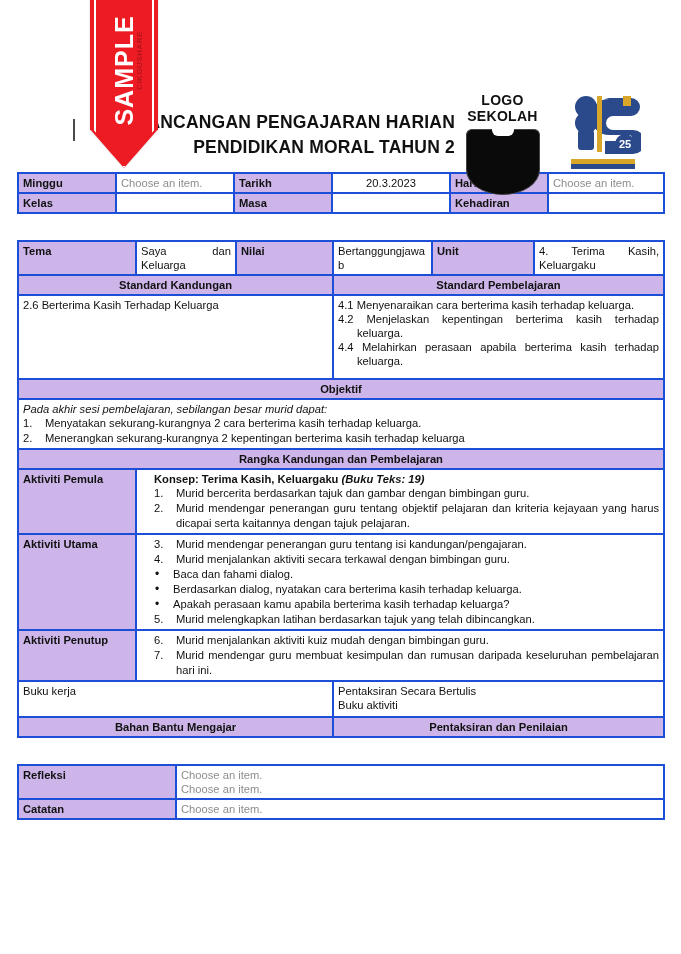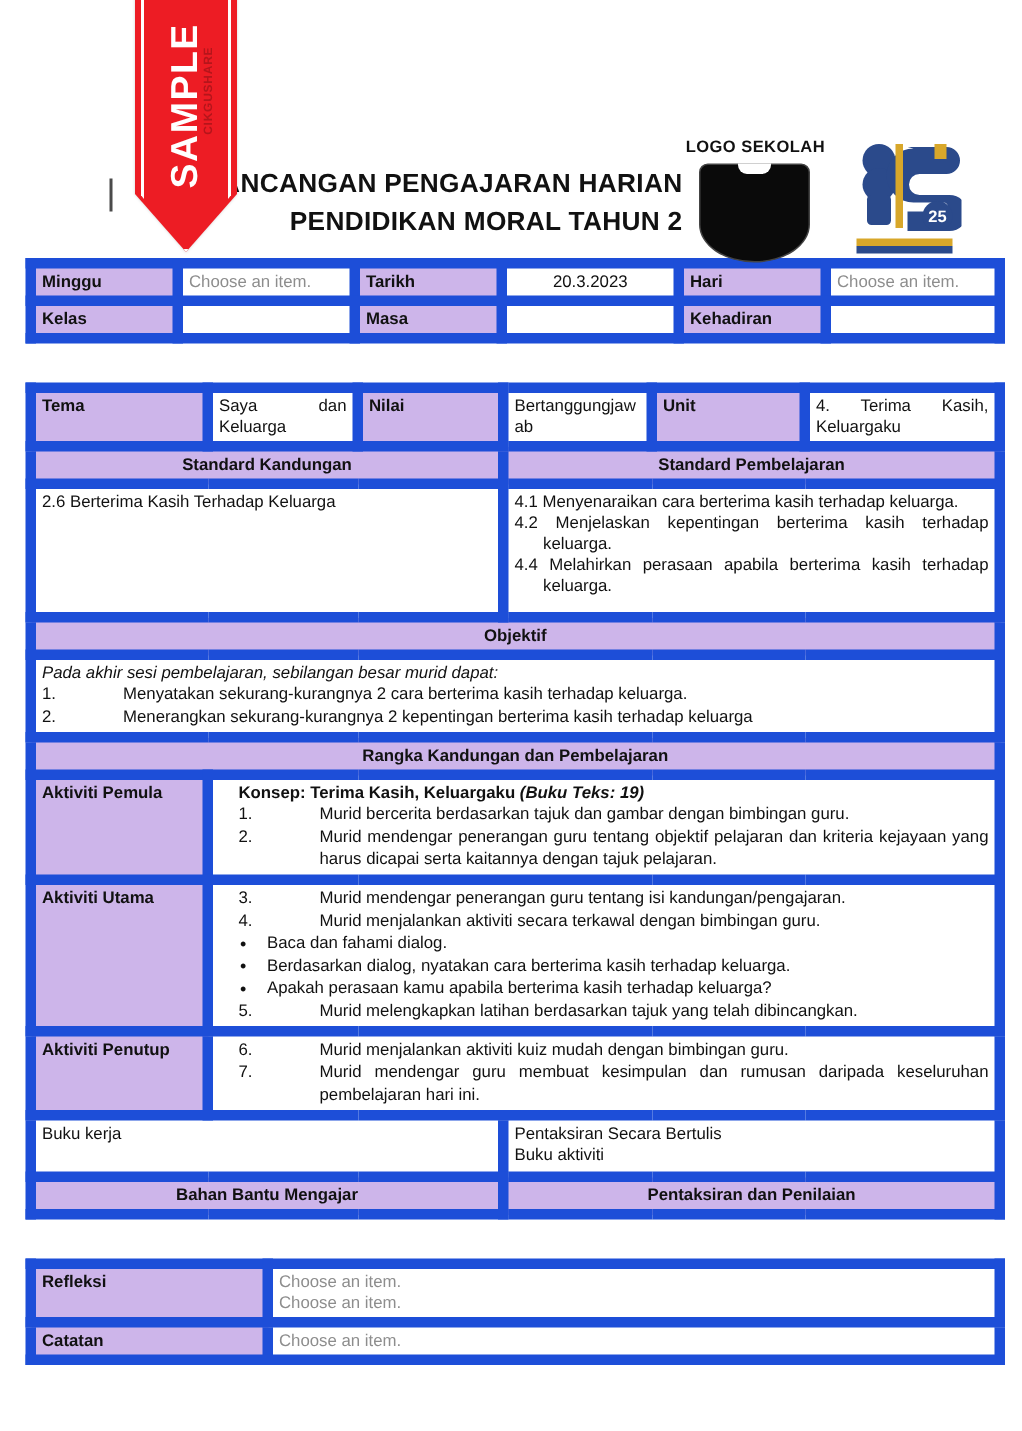--- a/index.html
+++ b/index.html
@@ -15,21 +15,21 @@
 
   
   .header{position:relative;height:172px;}
   .caret{position:absolute;left:73px;top:119px;width:2px;height:22px;background:#4a4a4a;}
   .title-wrap{position:absolute;left:0;top:110px;width:455px;text-align:right;}
   .title-line{
     font-weight:bold;font-size:17.5px;letter-spacing:.2px;
     line-height:25px;color:#111;white-space:nowrap;
   }
   .logo-sekolah{position:absolute;left:455px;top:92px;width:95px;text-align:center;}
-  .logo-sekolah .cap{font-size:11px;font-weight:bold;letter-spacing:.3px;color:#111;text-align:right;}
+  .logo-sekolah .cap{font-size:14px;font-weight:bold;letter-spacing:.3px;color:#111;}
   .shield{
     width:72px;height:64px;margin:5px auto 0;
     background:#0a0a0a;
     border:1px solid #444;
     border-radius:6px 6px 38px 38px / 6px 6px 26px 26px;
     position:relative;
   }
   .shield:before{
     content:"";position:absolute;left:50%;top:-1px;transform:translateX(-50%);
     width:22px;height:7px;background:#fff;border-radius:0 0 6px 6px;
@@ -64,21 +64,21 @@
     position:absolute;left:50%;top:64px;margin-left:15px;
     transform:translateX(-50%) rotate(-90deg);
     color:#b5151b;font-weight:bold;font-size:8px;letter-spacing:.5px;
     white-space:nowrap;
   }
 
   
   table{border-collapse:collapse;table-layout:fixed;}
   .tbl{margin:0 0 0 17px;width:646px;}
   .tbl td{
-    border:7px solid #1d4ed8;
+    border:2px solid #1d4ed8;
     padding:2px 4px;
     font-size:11.2px;
     line-height:14px;
     vertical-align:top;
     word-wrap:break-word;
   }
   .lilac{background:#cdb5ea;font-weight:bold;}
   .mid{vertical-align:middle;}
   .ctr{text-align:center;}
   .ph{color:#8d8d8d;}
@@ -87,21 +87,21 @@
   .b{font-weight:bold;}
   .i{font-style:italic;}
 
   
   ul.bullets{margin:0;padding:0 0 0 30px;list-style:none;}
   ul.bullets li{position:relative;padding:0 0 0 2px;line-height:15px;}
   ul.bullets li:before{content:"\2022";position:absolute;left:-16px;top:0;font-size:12px;}
 
   .numrow{display:flex;align-items:flex-start;line-height:15px;}
   .numrow .n{width:22px;flex:0 0 22px;}
-  .numrow .t{flex:1;margin-left:32px;}
+  .numrow .t{flex:1;}
 
   .spacer{height:26px;}
 </style>
 </head>
 <body>
 
 <div class="page">
 
   <div class="header">
 

